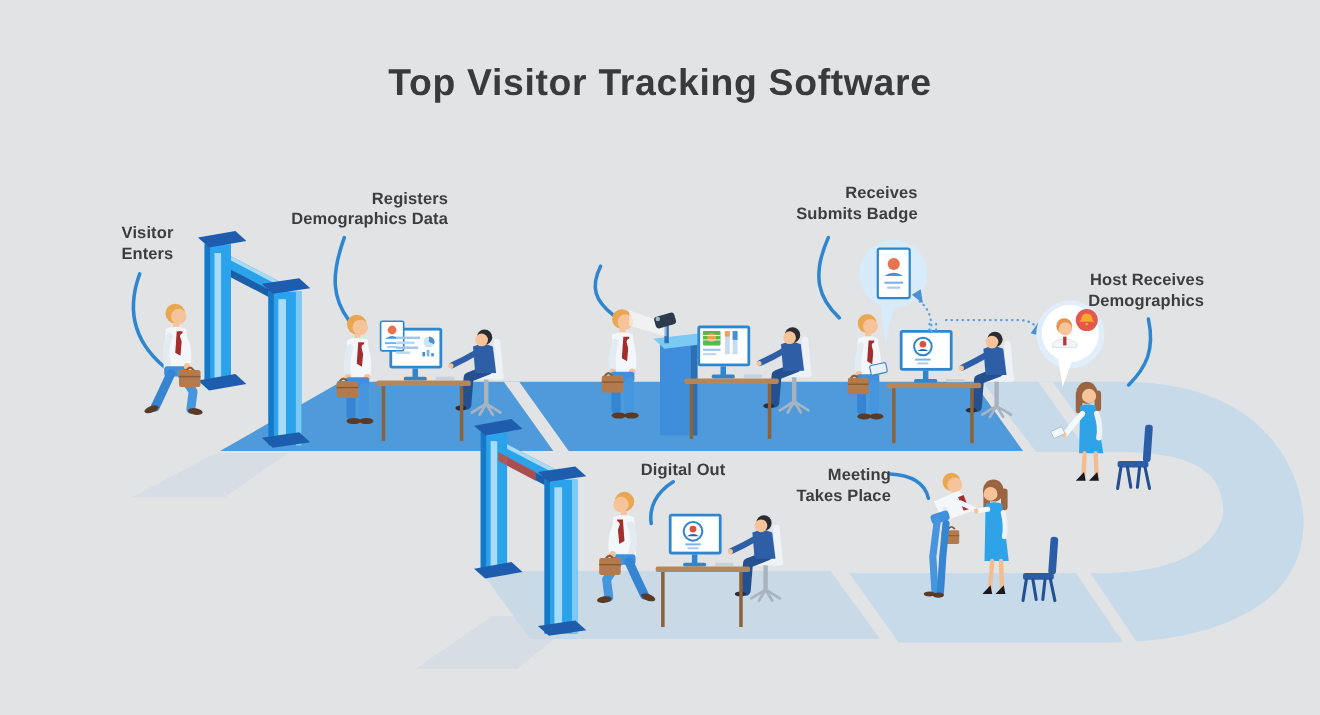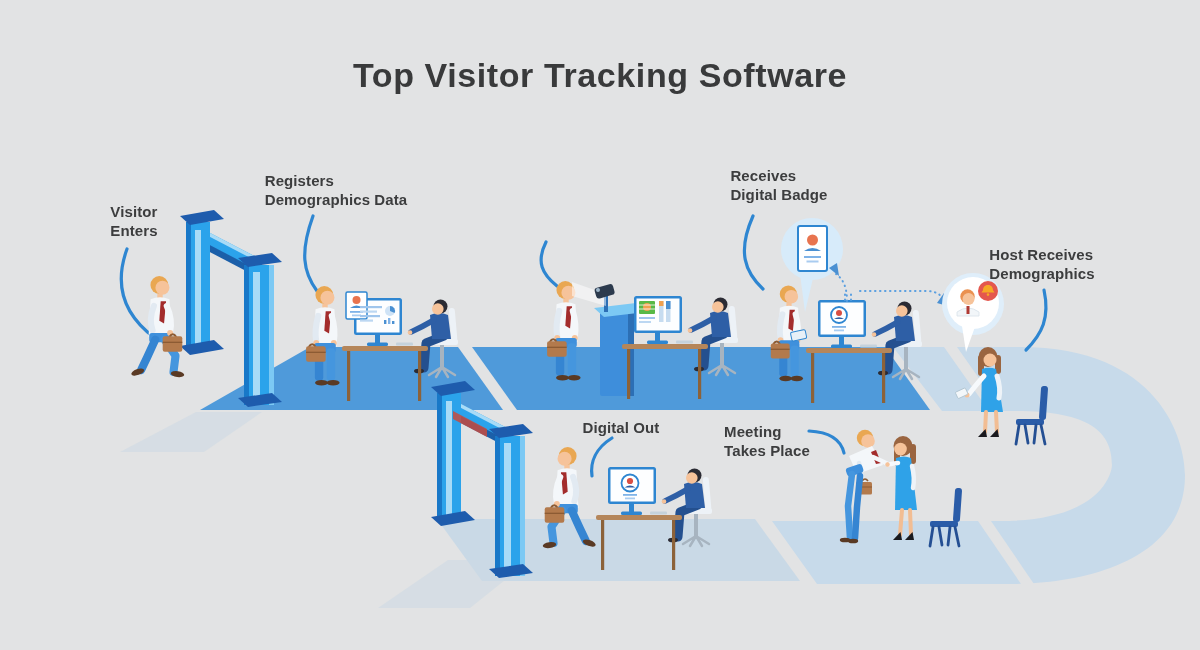--- a/index.html
+++ b/index.html
@@ -1,21 +1,21 @@
 <!DOCTYPE html>
 <html><head>
 <meta charset="utf-8">
 <style>
   html,body{margin:0;padding:0;}
   .stage{position:relative;width:1200px;height:650px;background:#e2e3e4;overflow:hidden;
          font-family:"Liberation Sans",sans-serif;}
   .stage svg{position:absolute;left:0;top:0;}
   .title{position:absolute;top:56px;left:0;width:100%;text-align:center;
          font-size:34px;font-weight:bold;letter-spacing:.6px;color:#393a3b;}
-  .step-label{position:absolute;transform:translateX(-50%);text-align:left;
+  .step-label{position:absolute;transform:translateX(-50%);text-align:right;
          font-size:15px;line-height:1.28;font-weight:bold;color:#3c3d3e;
          white-space:pre-line;letter-spacing:.1px;}
 </style>
 </head>
 <body>
 
 <div class="stage">
 
 <svg width="1200" height="650" viewBox="0 0 1200 650">
   <defs>
@@ -290,20 +290,20 @@
   </g>
 </svg>
 
 <div class="title">Top Visitor Tracking Software</div>
 
 <div class="step-label" style="left:134px;top:202px">Visitor
 Enters</div>
 <div class="step-label" style="left:336px;top:171px">Registers
 Demographics Data</div>
 <div class="step-label" style="left:779px;top:166px">Receives
-Digital Badge</div>
+Submits Badge</div>
 <div class="step-label" style="left:1042px;top:245px">Host Receives
 Demographics</div>
 <div class="step-label" style="left:621px;top:418px">Digital Out</div>
 <div class="step-label" style="left:767px;top:422px">Meeting
 Takes Place</div>
 
 </div>
 
 </body></html>

